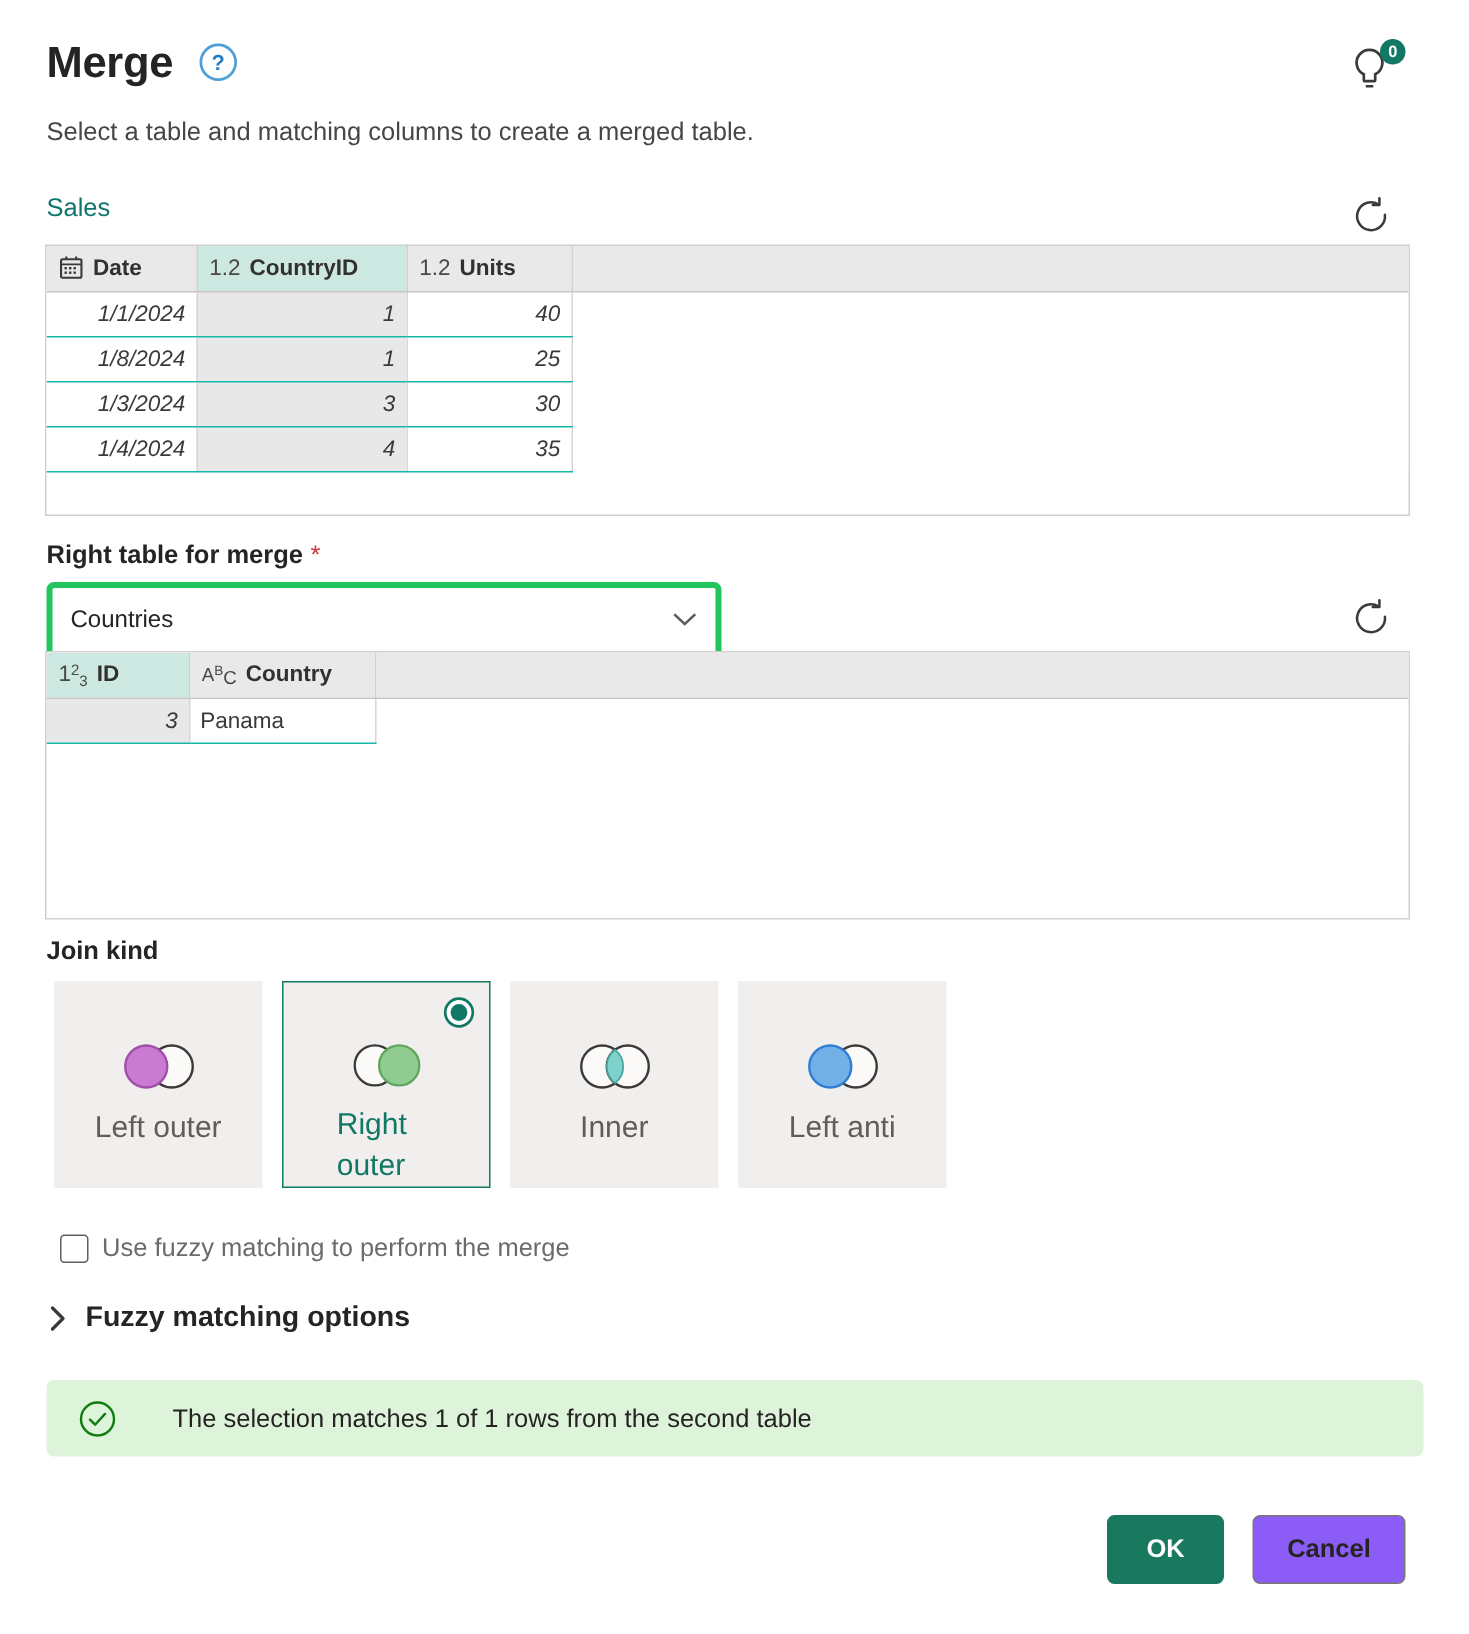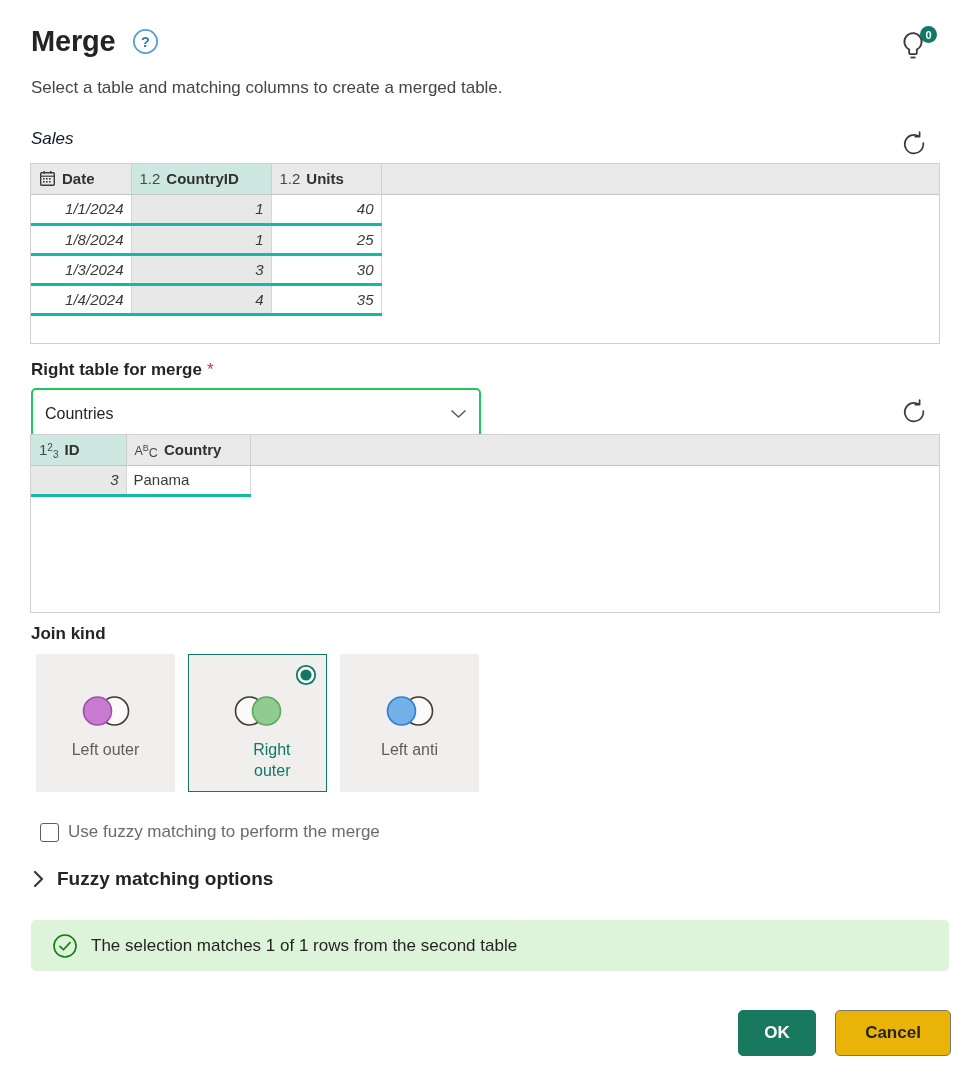--- a/index.html
+++ b/index.html
@@ -11,86 +11,86 @@
   .title-row { position:absolute; left:31px; top:24px; display:flex; align-items:center; }
   .title { font-size:29px; font-weight:700; color:#252423; letter-spacing:-0.2px; }
   .help-icon { margin-left:17px; margin-top:4px; cursor:pointer; }
   .ideas { position:absolute; top:26px; right:42px; width:36px; height:34px; cursor:pointer; }
   .ideas .badge { position:absolute; right:0; top:0; width:17px; height:17px; border-radius:50%;
     background:var(--accent); color:#fff; font-size:11px; font-weight:700; display:flex;
     align-items:center; justify-content:center; }
   .subtitle { position:absolute; left:31px; top:78px; font-size:17px; color:#484644; }
 
   
-  .tbl-name { position:absolute; left:31px; top:129px; font-size:17px; color:#0f172a;font-style:italic; }
+  .tbl-name { position:absolute; left:31px; top:129px; font-size:17px; color:#0f766e; }
   .refresh { position:absolute; width:26px; height:26px; cursor:pointer; }
   .refresh.r1 { top:130px; right:52px; }
   .refresh.r2 { top:398px; right:52px; }
 
   
   .grid-box { position:absolute; left:30px; width:910px; border:1px solid #d2d0ce; background:#fff; overflow:hidden; }
   .grid-box.sales { top:163px; height:181px; }
   .grid-box.countries { top:434px; height:179px; }
   table { border-collapse:collapse; table-layout:fixed; width:100%; }
   th { background:var(--header_bg); height:30px; font-size:15px; font-weight:600; color:#323130;
        text-align:left; padding:0 4px 0 8px; border-right:1px solid #d0cece; border-bottom:1px solid #c8c6c4;
        white-space:nowrap; overflow:hidden; cursor:pointer; }
   th.sel { background:var(--selected_col); }
   th.rest { border-right:none; cursor:default; }
   td { height:30px; font-size:15px; color:#3b3a39; border-right:1px solid #d8d6d4;
-       border-bottom:3px solid #14b8a6; padding:0 7px; background:#fff; }
+       border-bottom:1px solid #14b8a6; padding:0 7px; background:#fff; }
   td.num { font-style:italic; text-align:right; }
   td.sel { background:var(--selected_cell); }
   td.rest { border:none; background:#fff; }
   .th-inner { display:flex; align-items:center; gap:6px; }
   .type-glyph { font-size:15px; color:#494847; font-style:normal; font-weight:400; }
   .g-sup { font-size:10px; position:relative; top:-4px; }
   .g-sub { font-size:10px; position:relative; top:3px; }
   .abc .g-main { font-size:12.5px; }
   .abc .g-sup { font-size:9px; top:-4px; }
   .abc .g-last { font-size:12.5px; position:relative; top:2px; }
 
   
   .field-label { position:absolute; left:31px; top:360px; font-size:17px; font-weight:600; color:#252423; }
   .req { color:var(--required_red); margin-left:5px; font-weight:400; }
-  .dropdown { position:absolute; left:31px; top:388px; width:450px; height:52px; border:2px solid #22c55e;
+  .dropdown { position:absolute; left:31px; top:388px; width:450px; height:52px; border:4px solid #22c55e;
     border-radius:5px; display:flex; align-items:center; padding:0 12px; font-size:16px; color:#252423;
     background:#fff; cursor:pointer; }
   .dropdown .chev { margin-left:auto; }
 
   
   .join-label { position:absolute; left:31px; top:624px; font-size:17px; font-weight:600; color:#252423; }
   .tiles { position:absolute; left:36px; top:654px; display:flex; gap:13px; }
   .tile { width:139px; height:138px; background:var(--tile_bg); display:flex; flex-direction:column;
     align-items:center; cursor:pointer; position:relative; }
   .tile .venn { margin-top:40px; }
-  .tile-label { margin-top:11px; font-size:16px; color:#605e5c; text-align:right; line-height:1.35; }
+  .tile-label { margin-top:11px; font-size:20px; color:#605e5c; text-align:left; line-height:1.35; }
   .tile.selected { border:1.5px solid var(--accent); }
   .tile.selected .venn { margin-top:38.5px; }
   .tile.selected .tile-label { color:var(--accent); max-width:66px; }
   .tile .radio { position:absolute; top:9px; right:9px; }
 
   
   .fuzzy-row { position:absolute; left:40px; top:822px; display:flex; align-items:center; cursor:pointer; }
   .checkbox { width:19px; height:19px; border:1px solid #605e5c; border-radius:3px; background:#fff; }
   .fuzzy-row .lbl { margin-left:9px; font-size:17px; color:#6d6b69; }
   .fuzzy-opts { position:absolute; left:33px; top:868px; display:flex; align-items:center; cursor:pointer; }
   .fuzzy-opts .lbl { margin-left:13px; font-size:19px; font-weight:700; color:#252423; }
 
   
   .statusbar { position:absolute; left:31px; top:920px; width:918px; height:51px; border-radius:5px;
-    background:var(--success_bg); display:flex; align-items:center; padding:0 0 0 21px; }
+    background:var(--success_bg); display:flex; align-items:center; padding:0 0 0 21px;gap:24px; }
   .statusbar .msg { margin-left:13px; font-size:17px; color:#252423; }
 
   
   .btn { position:absolute; top:1010px; height:46px; border-radius:5px; font-size:17px; font-weight:700;
     display:flex; align-items:center; justify-content:center; cursor:pointer;
     font-family:"Liberation Sans","DejaVu Sans",sans-serif; }
   .btn.ok { left:738px; width:78px; background:var(--ok_bg); color:#fff; border:1px solid var(--ok_bg); }
-  .btn.cancel { left:835px; width:116px; background:#eab308; color:#252423; border:1px solid #7a7875; }
+  .btn.cancel { left:835px; width:102px; background:#8b5cf6; color:#252423; border:1px solid #7a7875; }
 </style>
 </head>
 <body>
 
 <div id="dialog">
 
   <div class="title-row">
     <span class="title">Merge</span>
     <span class="help-icon">
       <svg width="27" height="27" viewBox="0 0 27 27">
@@ -257,20 +257,28 @@
         </svg>
       </span>
       <svg class="venn" width="48" height="34" viewBox="0 0 48 34">
         <circle cx="15.5" cy="17" r="14" fill="#fbfaf9" stroke="#3b3a39" stroke-width="1.6"></circle>
         <circle cx="32.5" cy="17" r="14" stroke-width="1.6" fill="#90cb90" stroke="#5fa75f"></circle>
       </svg>
       <div class="tile-label">Right outer</div>
     </div>
 
 
+    <div class="tile">
+      <svg class="venn" width="48" height="34" viewBox="0 0 48 34">
+        <circle cx="15.5" cy="17" r="14" fill="#fbfaf9" stroke="#3b3a39" stroke-width="1.6"></circle>
+        <circle cx="32.5" cy="17" r="14" fill="#fbfaf9" stroke="#3b3a39" stroke-width="1.6"></circle>
+        <path d="M24 5.9 A14 14 0 0 1 24 28.1 A14 14 0 0 1 24 5.9 Z" stroke-width="1.2" fill="#7fd2cb" stroke="#45a79e"></path>
+      </svg>
+      <div class="tile-label">Inner</div>
+    </div>
 
     <div class="tile">
       <svg class="venn" width="48" height="34" viewBox="0 0 48 34">
         <circle cx="32.5" cy="17" r="14" fill="#fbfaf9" stroke="#3b3a39" stroke-width="1.6"></circle>
         <circle cx="15.5" cy="17" r="14" stroke-width="1.6" fill="#74b0e8" stroke="#2f7ed4"></circle>
       </svg>
       <div class="tile-label">Left anti</div>
     </div>
 
 

